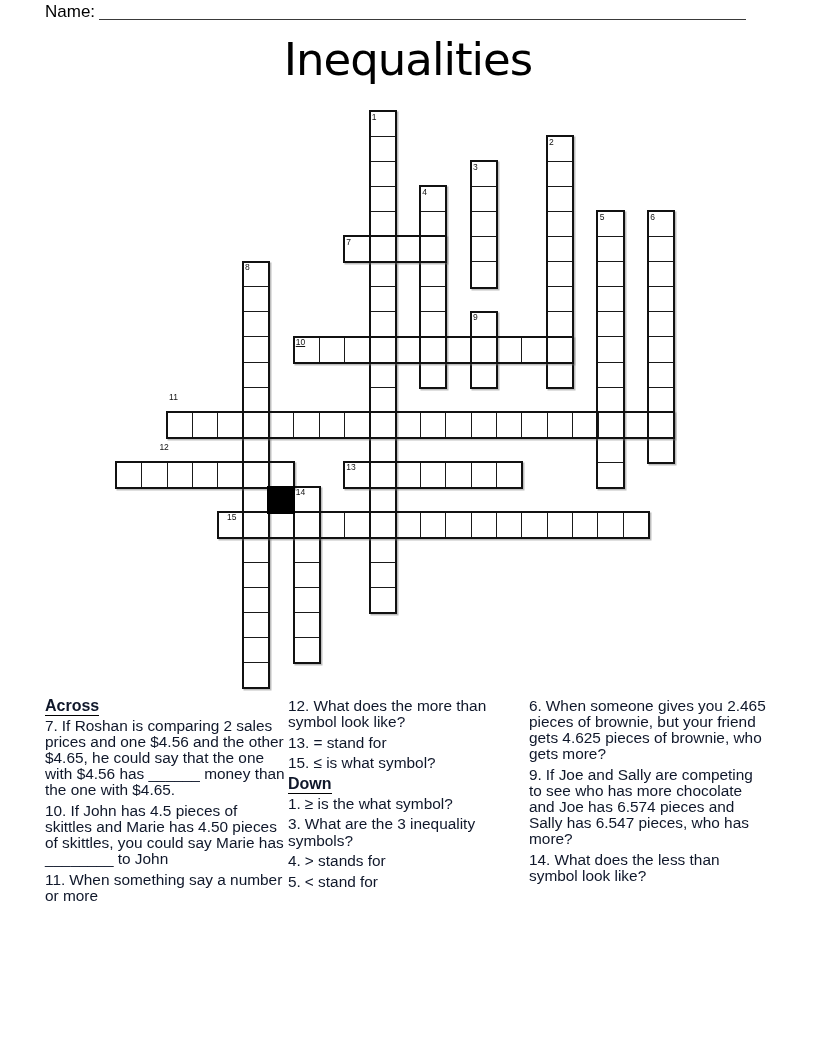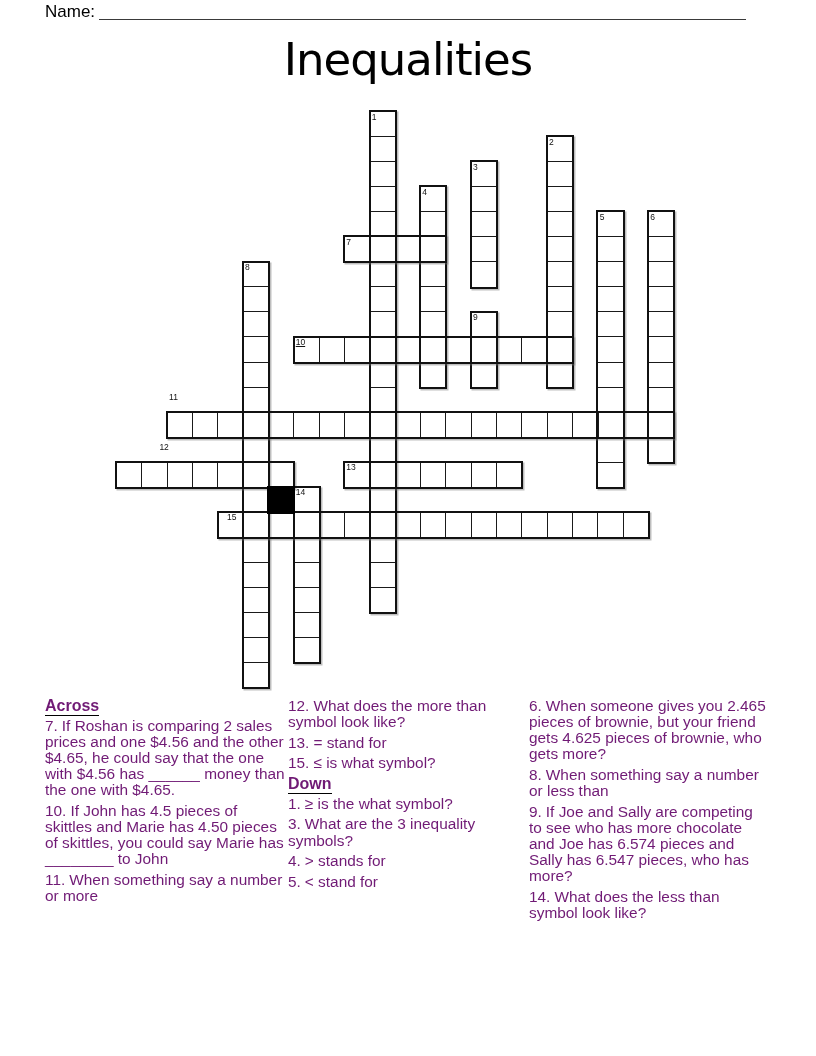--- a/index.html
+++ b/index.html
@@ -18,21 +18,21 @@
   #grid{position:absolute;left:0;top:0;width:816px;height:1056px;}
   .cell{position:absolute;box-sizing:border-box;background:#fff;
         border:1.4px solid #1a1a1a;z-index:1;}
   .word-outline{position:absolute;box-sizing:border-box;border:2px solid #111;
         box-shadow:1.5px 1.5px 0 rgba(110,110,110,0.45);z-index:2;pointer-events:none;}
   .blackcell{position:absolute;background:#000;z-index:4;}
   .cellnum{position:absolute;font-size:8.5px;line-height:9px;color:#111;z-index:5;
         font-family:"Liberation Sans",sans-serif;}
 
   
-  .clue-col{position:absolute;top:698px;font-size:15.4px;line-height:16.1px;color:#701a75;}
+  .clue-col{position:absolute;top:698px;font-size:15.4px;line-height:16.1px;color:#0f172a;}
   #clue-col-0{left:45px;width:241px;}
   #clue-col-1{left:288px;width:234px;}
   #clue-col-2{left:529px;width:240px;}
   .clue{margin:0 0 4.6px 0;}
   .cnum{font-weight:400;margin-right:4px;}
   .clue-heading{font-weight:700;font-size:16px;margin:0 0 3.5px 0;}
   .clue-heading .hd{border-bottom:1.8px solid #000;padding-bottom:0.5px;}
 </style>
 </head>
 <body>
@@ -228,18 +228,17 @@
         <div class="clue"><span class="cnum">13.</span><span class="ctext">= stand for</span></div>
         <div class="clue"><span class="cnum">15.</span><span class="ctext">≤ is what symbol?</span></div>
         <div class="clue-heading"><span class="hd">Down</span></div>
         <div class="clue"><span class="cnum">1.</span><span class="ctext">≥ is the what symbol?</span></div>
         <div class="clue"><span class="cnum">3.</span><span class="ctext">What are the 3 inequality symbols?</span></div>
         <div class="clue"><span class="cnum">4.</span><span class="ctext">&gt; stands for</span></div>
         <div class="clue"><span class="cnum">5.</span><span class="ctext">&lt; stand for</span></div>
       </div>
     <div id="clue-col-2" class="clue-col">
         <div class="clue"><span class="cnum">6.</span><span class="ctext">When someone gives you 2.465 pieces of brownie, but your friend gets 4.625 pieces of brownie, who gets more?</span></div>
-        <div class="clue"><span class="cnum">8.</span><span class="ctext">When something say a number or less than</span></div>
         <div class="clue"><span class="cnum">9.</span><span class="ctext">If Joe and Sally are competing to see who has more chocolate and Joe has 6.574 pieces and Sally has 6.547 pieces, who has more?</span></div>
         <div class="clue"><span class="cnum">14.</span><span class="ctext">What does the less than symbol look like?</span></div>
       </div>
   </div>
 </div>
 
 </body></html>

